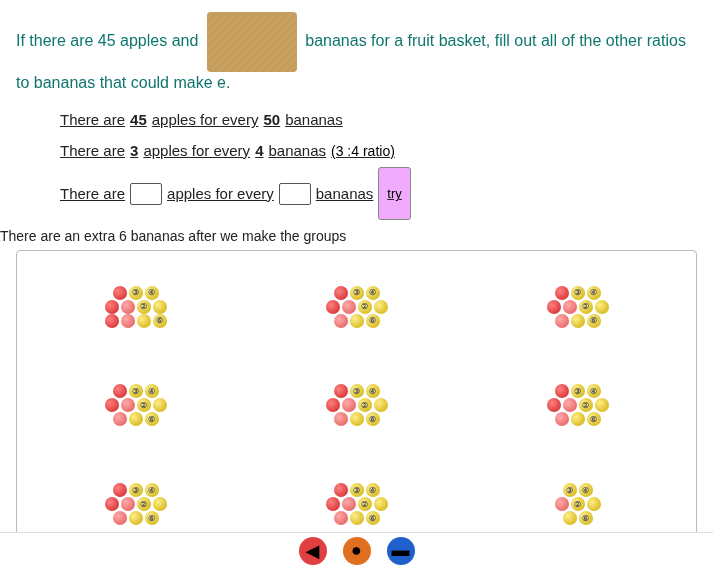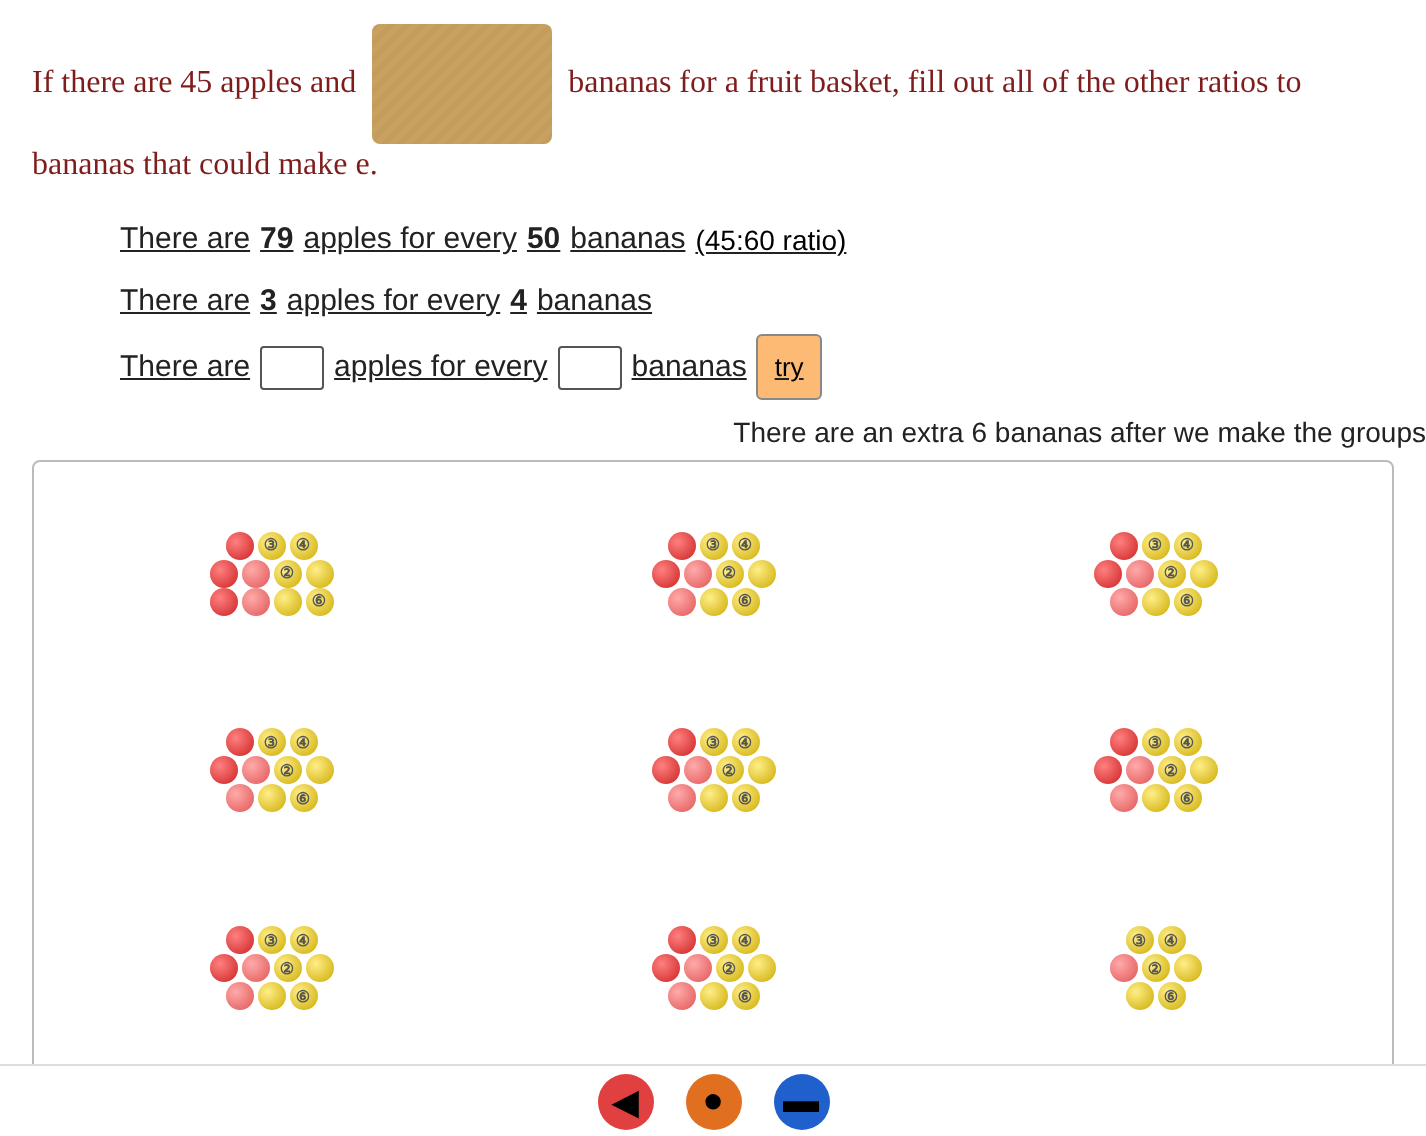--- a/index.html
+++ b/index.html
@@ -10,22 +10,21 @@
       font-family: Arial, sans-serif;
       font-size: 15px;
       overflow: hidden;
       position: relative;
     }
 
     .header {
       padding: 12px 16px 8px 16px;
       font-size: 16px;
       line-height: 1.4;
-      color: #7f1d1d;
-      font-family: Liberation Serif, serif;
+      color: #0f766e;
     }
 
     .image-placeholder {
       display: inline-block;
       width: 90px;
       height: 60px;
       background: #c8a060;
       border-radius: 4px;
       vertical-align: middle;
       margin: 0 4px;
@@ -69,33 +68,33 @@
     .small-input {
       width: 32px;
       height: 22px;
       border: 1.5px solid #555;
       border-radius: 2px;
       text-align: center;
       font-size: 14px;
     }
 
     .try-btn {
-      padding: 8px 8px;
+      padding: 18px 8px;
       border: 1px solid #888;
       border-radius: 3px;
-      background: #fdba74;
+      background: #f0abfc;
       font-size: 13px;
       cursor: pointer;
       text-align: right;
     }
 
     .extra-note {
       font-size: 14px;
       color: #222;
-      text-align: right;
+      text-align: left;
       margin-bottom: 6px;
     }
 
     .groups-container {
       margin: 0 16px;
       border: 1.5px solid #bbb;
       border-radius: 4px;
       padding: 8px 12px;
       display: grid;
       grid-template-columns: repeat(3, 1fr);
@@ -185,33 +184,33 @@
     <span class="image-placeholder"></span>
     bananas for a fruit basket, fill out all of the other ratios
     to bananas that could make e.
   </span>
 </div>
 
 <div class="info-section">
 
   <div class="info-row">
     <span>There are</span>
-    <strong>79</strong>
+    <strong>45</strong>
     <span>apples for every</span>
     <strong>50</strong>
     <span>bananas</span>
-    <span class="ratio-label">(45:60 ratio)</span>
   </div>
 
   <div class="info-row">
     <span>There are</span>
     <strong>3</strong>
     <span>apples for every</span>
     <strong>4</strong>
     <span>bananas</span>
+    <span class="ratio-label">(3 :4 ratio)</span>
   </div>
 
   <div class="input-row">
     <span>There are</span>
     <input class="small-input" type="text" value="" style="">
     <span>apples for every</span>
     <input class="small-input" type="text" value="" style="">
     <span>bananas</span>
     <button class="try-btn">try</button>
   </div>

